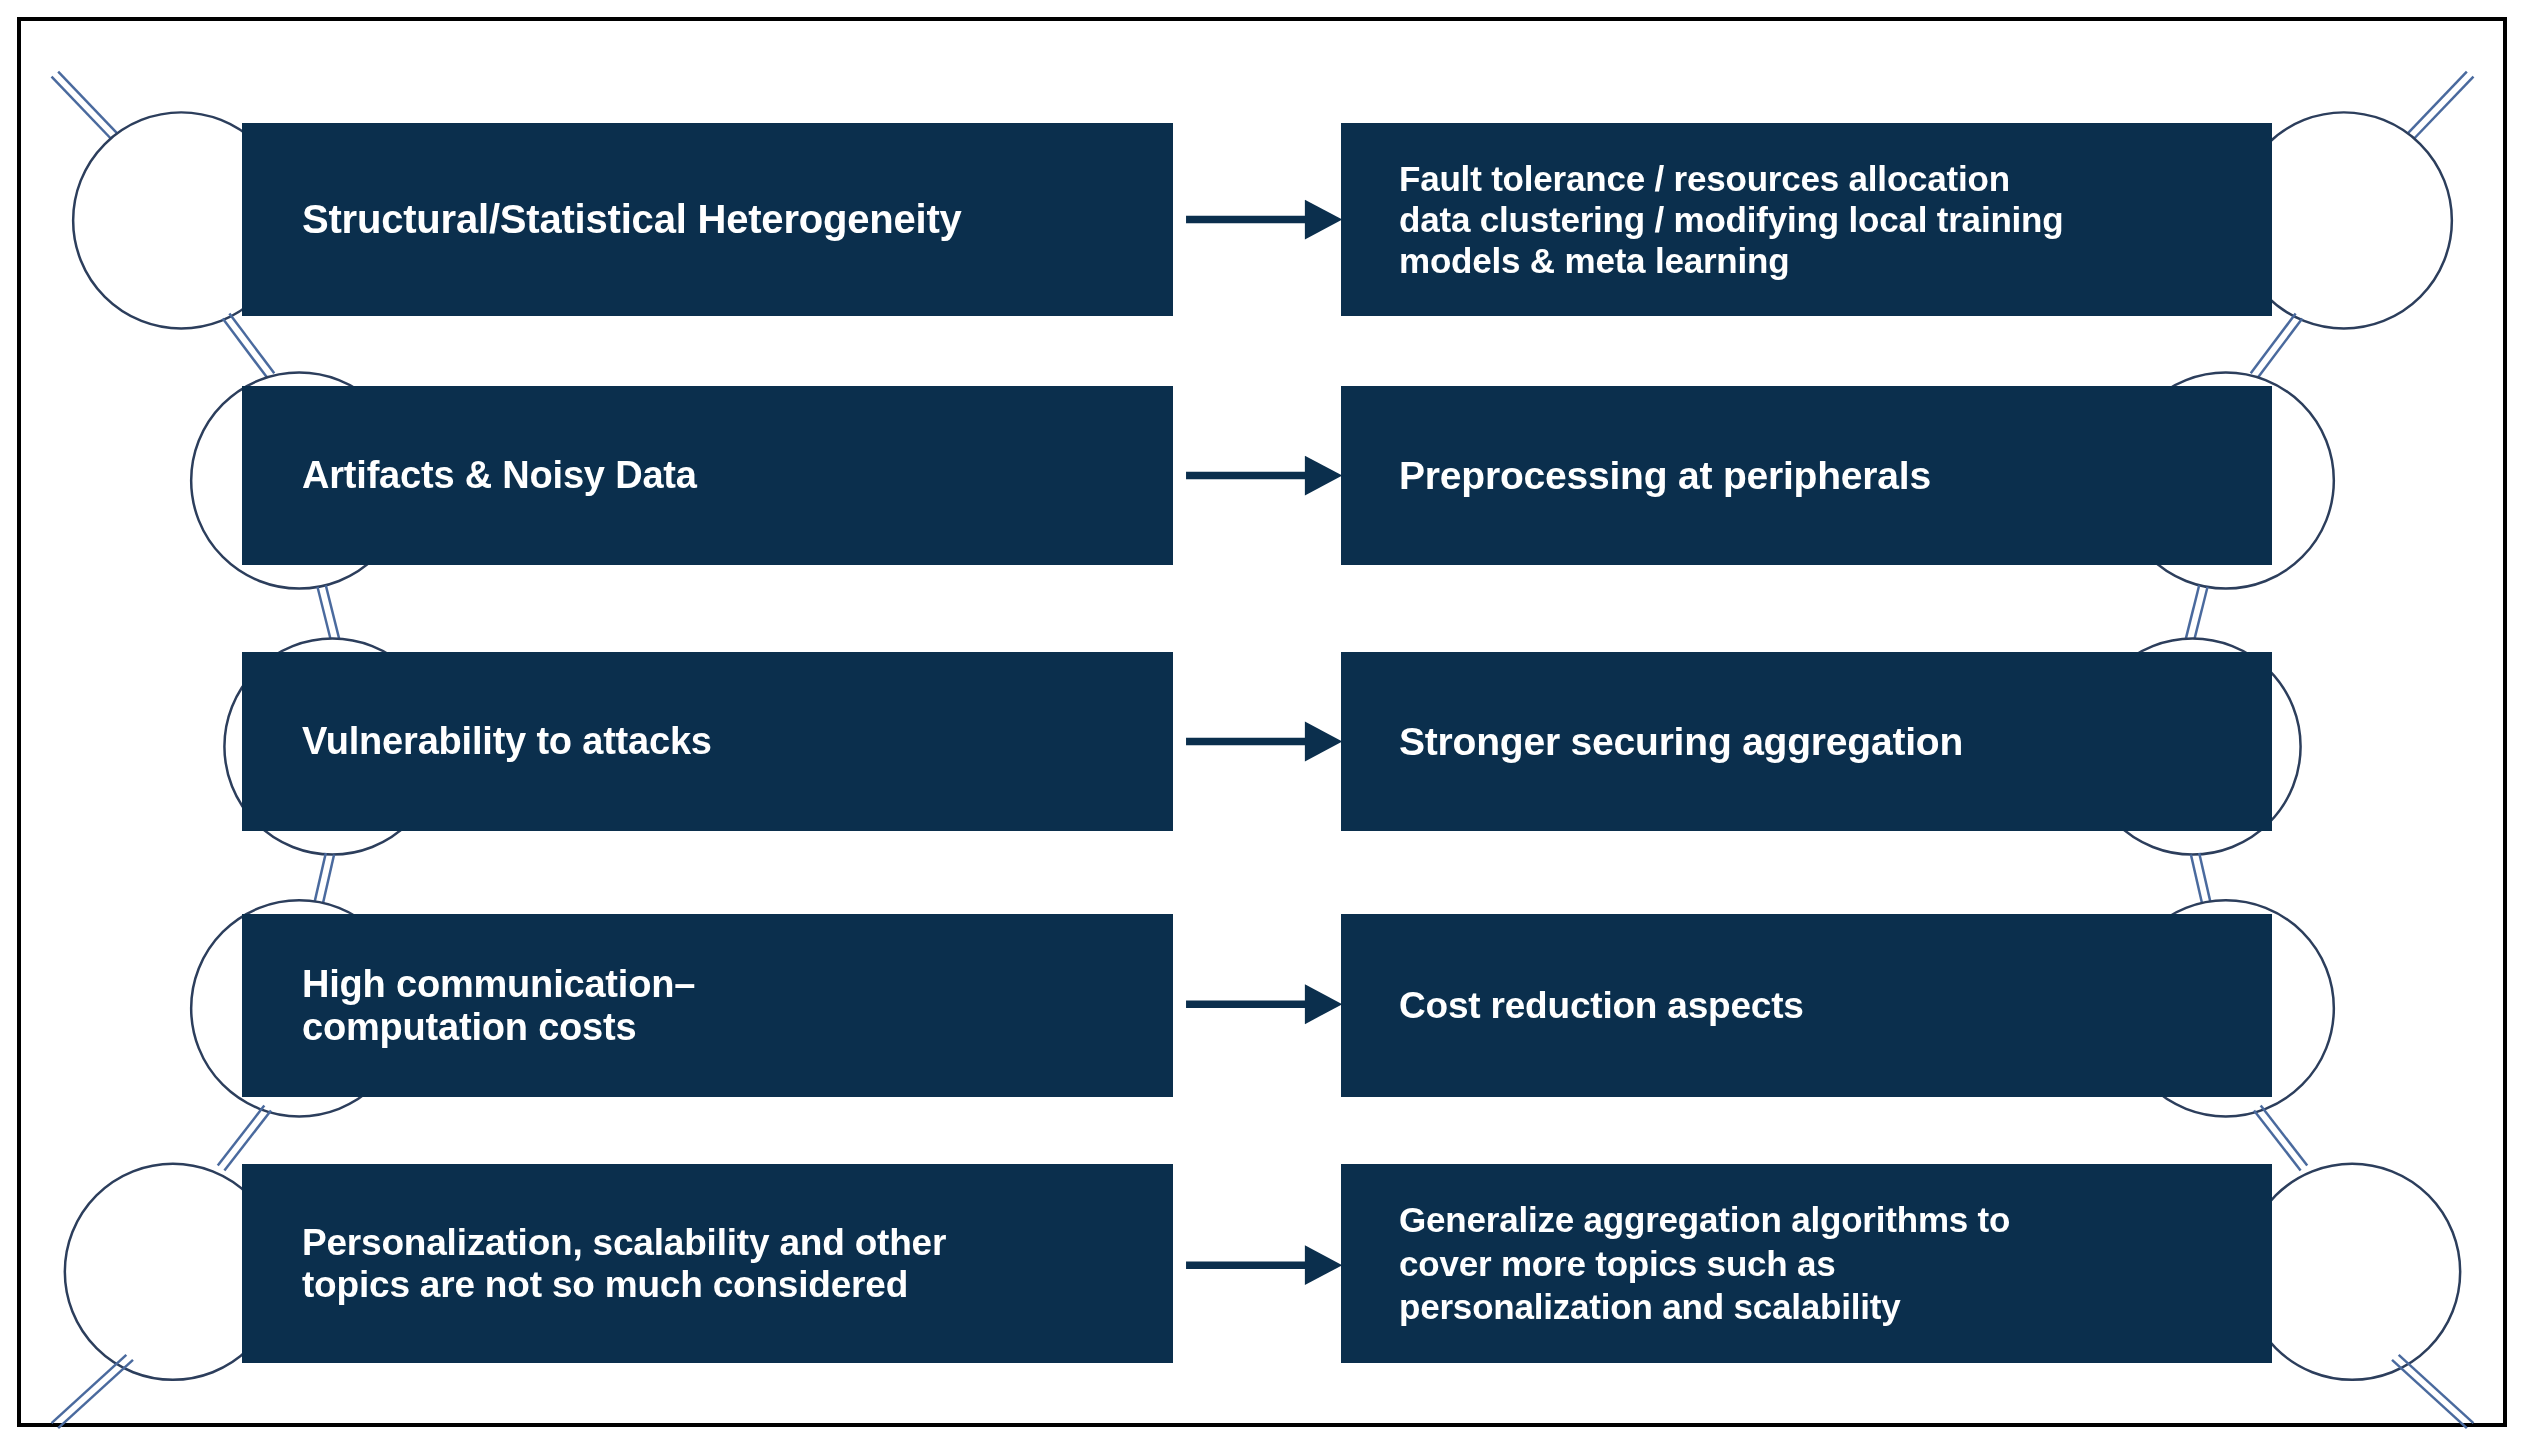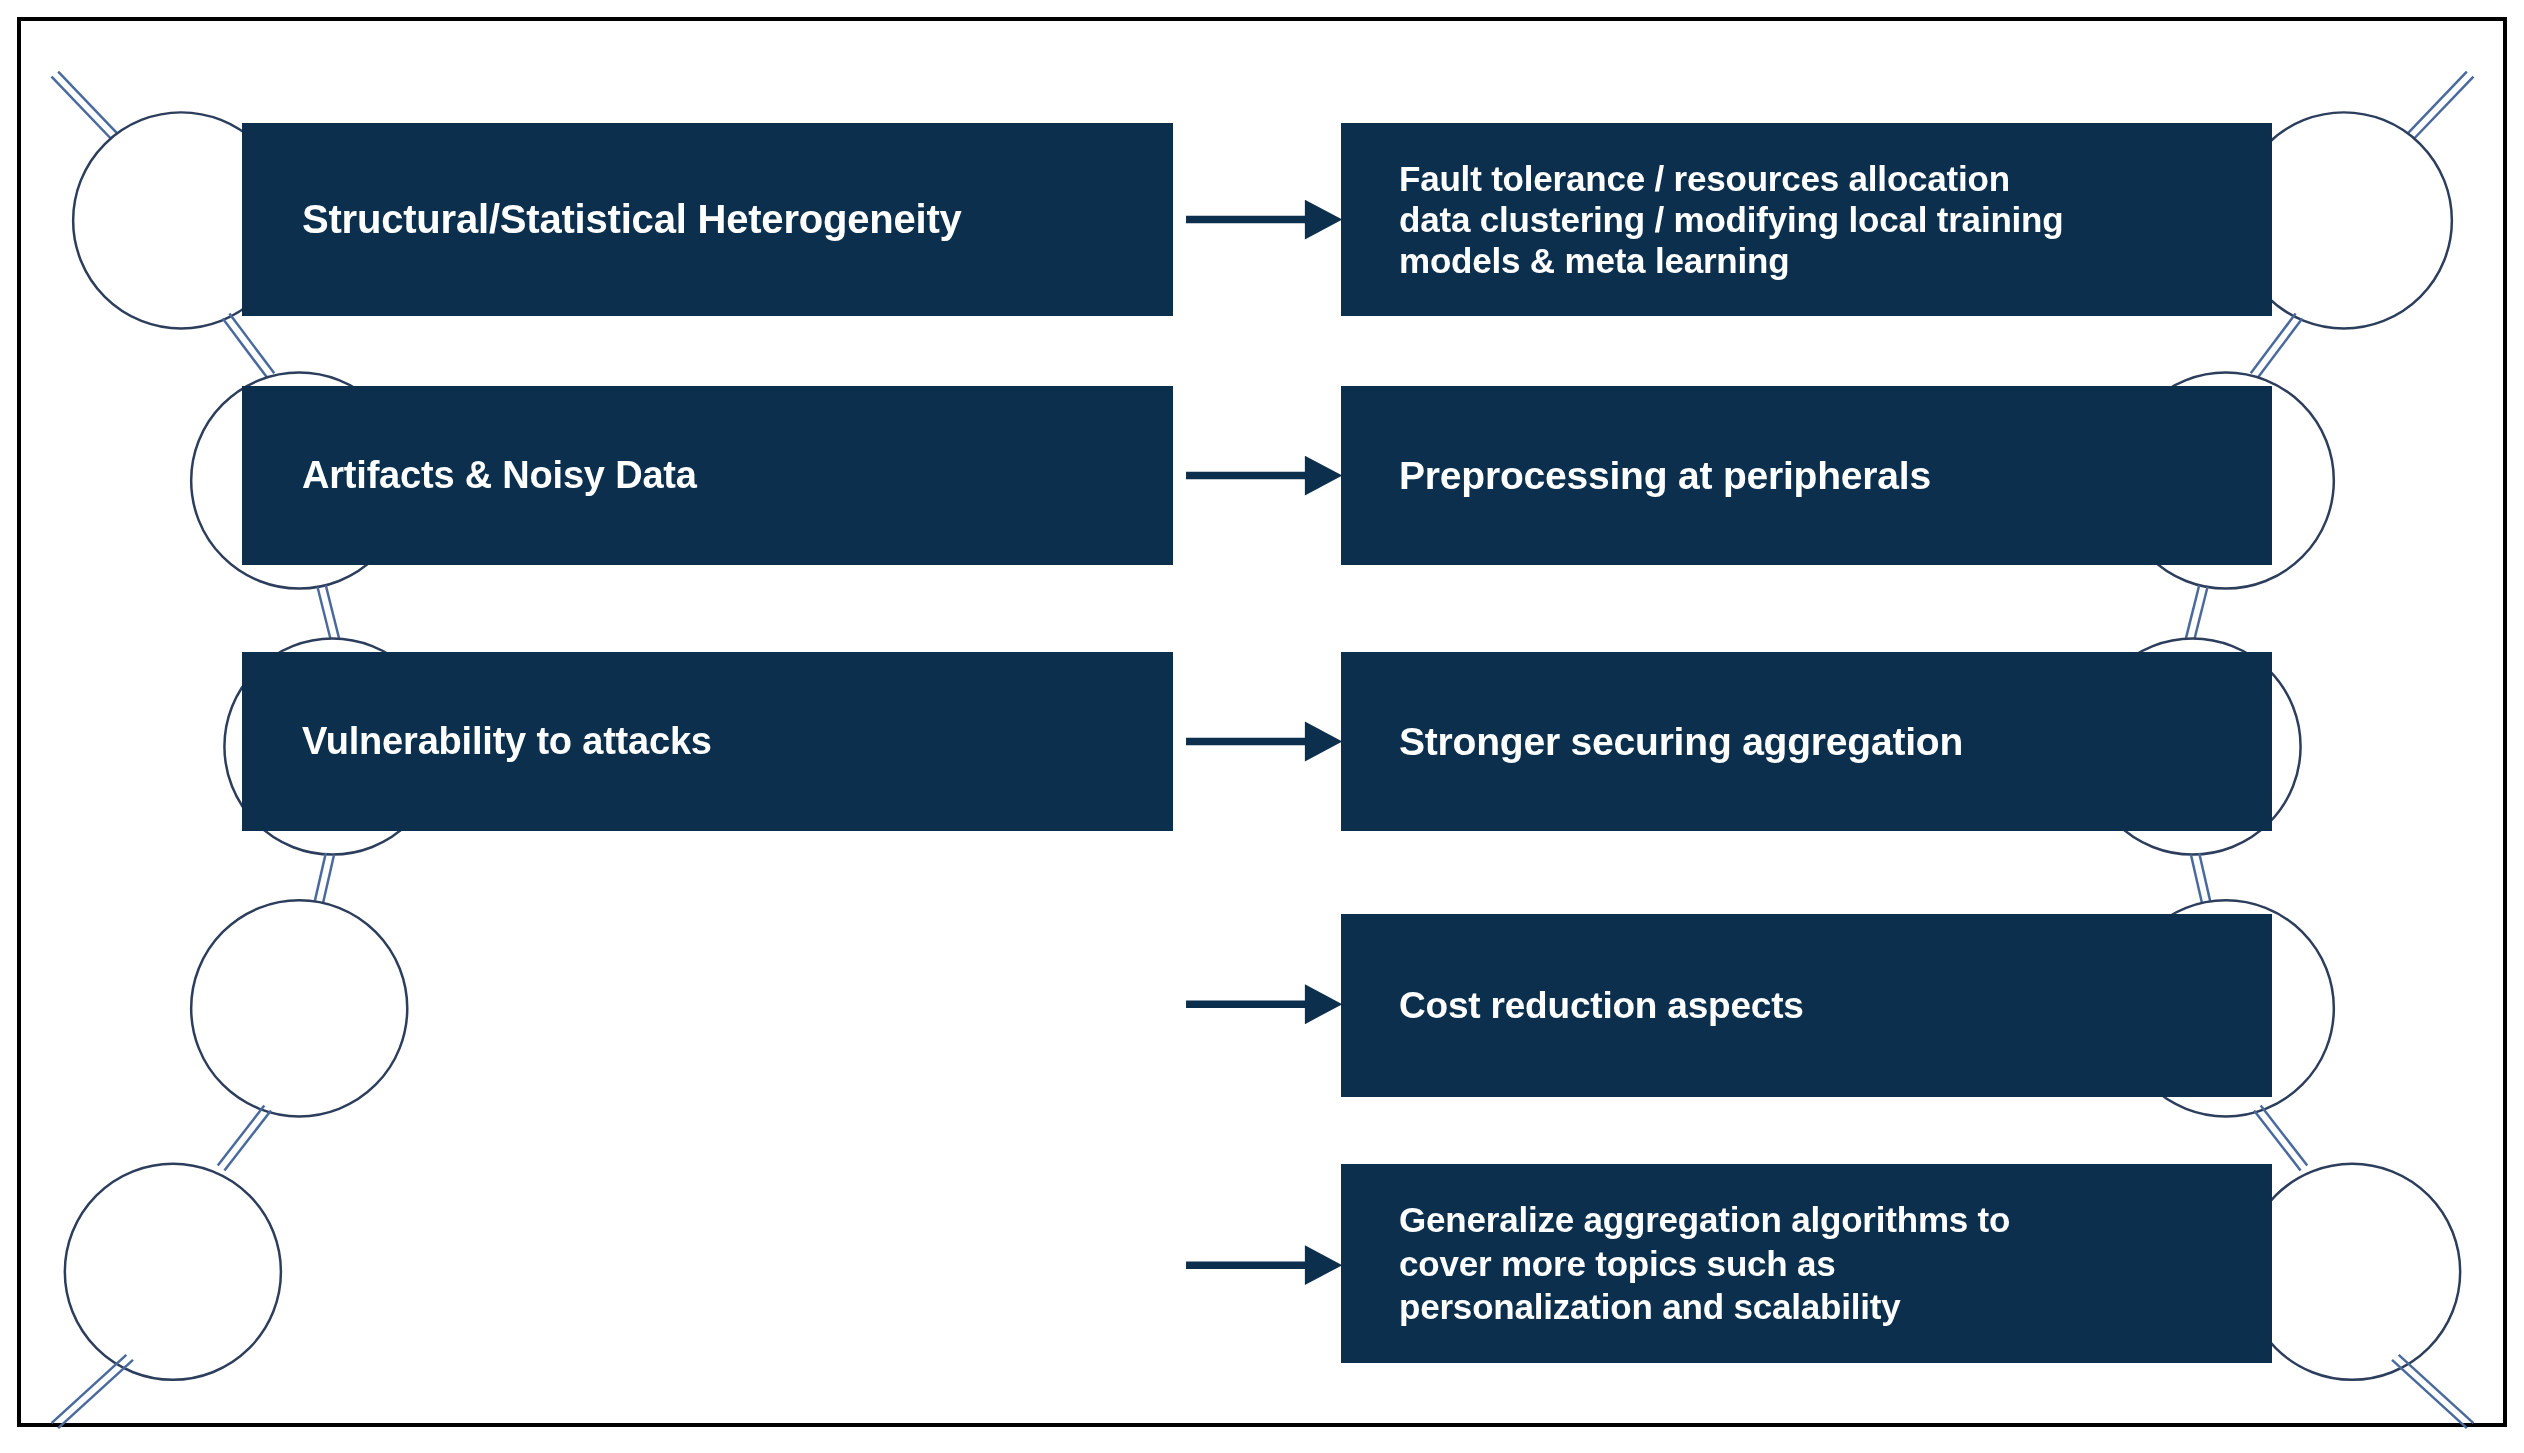--- a/index.html
+++ b/index.html
@@ -207,20 +207,28 @@
 
   <div class="tbox left-box row1">
     <span class="txt">Structural/Statistical Heterogeneity</span>
   </div>
   <div class="tbox left-box row2">
     <span class="txt">Artifacts &amp; Noisy Data</span>
   </div>
   <div class="tbox left-box row3">
     <span class="txt">Vulnerability to attacks</span>
   </div>
+  <div class="tbox left-box row4">
+    <span class="txt">High communication–
+computation costs</span>
+  </div>
+  <div class="tbox left-box row5">
+    <span class="txt">Personalization, scalability and other
+topics are not so much considered</span>
+  </div>
 
   <div class="tbox right-box row1">
     <span class="txt">Fault tolerance / resources allocation
 data clustering / modifying local training
 models &amp;  meta learning</span>
   </div>
   <div class="tbox right-box row2">
     <span class="txt">Preprocessing at peripherals</span>
   </div>
   <div class="tbox right-box row3">

